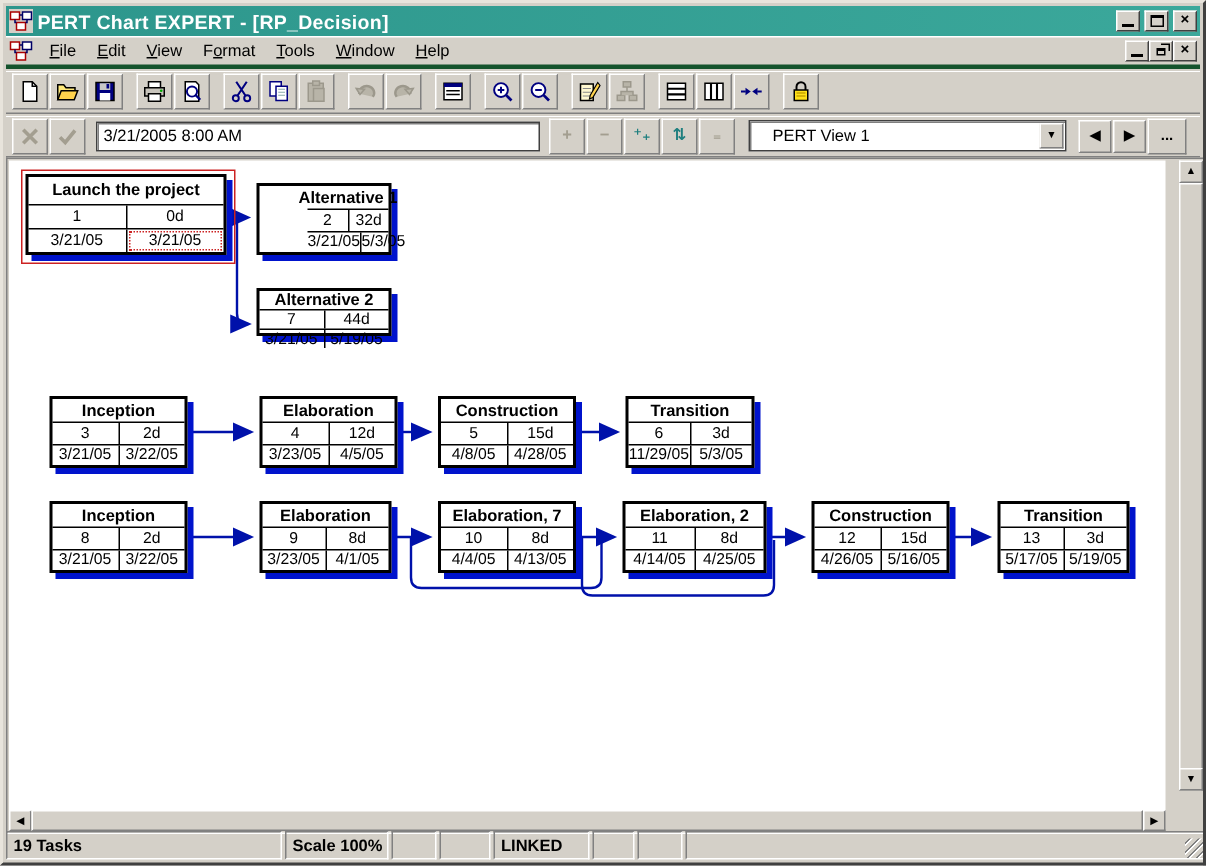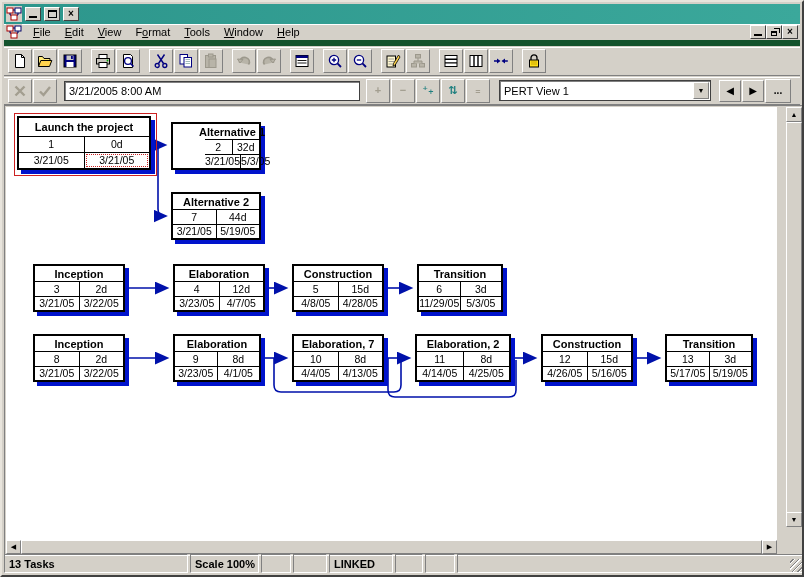--- a/index.html
+++ b/index.html
@@ -24,21 +24,21 @@
     font-size:10px;line-height:10px;font-weight:bold;color:#000;
   }
   .capbtn .mini{width:8px;height:3px;border-bottom:2px solid #000;margin-top:5px;}
   .capbtn .maxi{width:9px;height:8px;border:1px solid #000;border-top:2px solid #000;}
   .capbtn .resto{width:6px;height:5px;border:1px solid #000;border-top:2px solid #000;box-shadow:2px -2px 0 -0px #d4d0c8,3px -3px 0 0px #000;margin:2px 0 0 0;}
   .appicon{width:16px;height:16px;flex:0 0 auto;}
   
   .menubar{
     position:absolute;left:2px;top:22px;right:2px;height:22px;
     display:flex;align-items:center;padding:0 2px;gap:0;
-    border-bottom:6px solid #14532d;box-shadow:0 1px 0 #fff inset;
+    border-bottom:3px solid #14532d;box-shadow:0 1px 0 #fff inset;
   }
   .menuitem{font-size:11px;padding:3px 7px;color:#000;}
   .menubar .spacer{flex:1;}
   
   .tb{
     position:absolute;left:2px;right:2px;display:flex;align-items:center;
     border-bottom:1px solid #808080;box-shadow:0 1px 0 #fff inset;
     padding-left:4px;
   }
   .tb1{top:45px;height:29px;}
@@ -55,21 +55,21 @@
   .editfield{
     height:20px;width:296px;background:#fff;border:1px solid #404040;
     box-shadow:inset 1px 1px 0 #808080;font-size:11px;padding:1px 4px;
     font-family:"Liberation Sans","DejaVu Sans",sans-serif;margin:0 6px 0 6px;
   }
   .combo{
     height:21px;width:212px;background:#fff;border:1px solid #404040;
     box-shadow:inset 1px 1px 0 #808080;display:flex;align-items:center;
     font-size:11px;margin:0 8px;
   }
-  .combo .cval{flex:1;padding:0 4px;white-space:nowrap;overflow:hidden;}
+  .combo .cval{flex:1;padding:0 15px;white-space:nowrap;overflow:hidden;}
   .combo .cbtn{width:16px;height:17px;background:#d4d0c8;border:1px solid;border-color:#fff #808080 #808080 #fff;display:flex;align-items:center;justify-content:center;font-size:7px;margin-right:1px;}
   .navbtn{width:22px;height:22px;font-size:10px;color:#000;}
   
   .client{
     position:absolute;left:2px;top:103px;width:800px;height:451px;
     border:1px solid;border-color:#808080 #fff #fff #808080;background:#d4d0c8;
   }
   .canvas{
     position:absolute;left:1px;top:1px;width:771px;height:435px;background:#fff;overflow:hidden;
   }
@@ -113,20 +113,21 @@
 <div class="win">
 
   <div class="titlebar">
     <svg class="appicon" viewBox="0 0 16 16">
       <rect x="0" y="0" width="16" height="16" fill="#d4d0c8"></rect>
       <rect x="1" y="2" width="6" height="5" fill="#fff" stroke="#a00" stroke-width="1"></rect>
       <rect x="9" y="2" width="6" height="5" fill="#fff" stroke="#006" stroke-width="1"></rect>
       <rect x="5" y="9" width="6" height="5" fill="#fff" stroke="#a00" stroke-width="1"></rect>
       <path d="M7,4 H9 M4,7 V9 H5 M12,7 V9 H11" stroke="#006" fill="none"></path>
     </svg>
+    <span class="ttext">PERT Chart EXPERT - [RP_Decision]</span>
     <span class="capbtn">
         <span class="mini"></span>
       </span>
     <span class="capbtn">
         <span class="maxi"></span>
       </span>
     <span class="capbtn">×</span>
   </div>
 
   <div class="menubar">
@@ -373,21 +374,21 @@
         <div class="nrow mid">
           <div class="ncell vb">2</div>
           <div class="ncell">32d</div>
         </div>
         <div class="nrow">
           <div class="ncell vb">3/21/05</div>
           <div class="ncell">5/3/05</div>
         </div>
       </div>
 
-      <div class="node" style="left:165px;top:85px;width:90px;height:48px;">
+      <div class="node" style="left:165px;top:85px;width:90px;height:32px;">
         <div class="nname">Alternative 2</div>
         <div class="nrow mid">
           <div class="ncell vb">7</div>
           <div class="ncell">44d</div>
         </div>
         <div class="nrow">
           <div class="ncell vb">3/21/05</div>
           <div class="ncell">5/19/05</div>
         </div>
       </div>
@@ -405,21 +406,21 @@
       </div>
 
       <div class="node" style="left:167px;top:157px;width:92px;height:48px;">
         <div class="nname">Elaboration</div>
         <div class="nrow mid">
           <div class="ncell vb">4</div>
           <div class="ncell">12d</div>
         </div>
         <div class="nrow">
           <div class="ncell vb">3/23/05</div>
-          <div class="ncell">4/7/05</div>
+          <div class="ncell">4/5/05</div>
         </div>
       </div>
 
       <div class="node" style="left:286px;top:157px;width:92px;height:48px;">
         <div class="nname">Construction</div>
         <div class="nrow mid">
           <div class="ncell vb">5</div>
           <div class="ncell">15d</div>
         </div>
         <div class="nrow">
@@ -522,21 +523,21 @@
 
     <div class="hscroll">
       <span class="sbtn h">◀</span>
       <div class="thumbh"></div>
       <span class="sbtn h">▶</span>
     </div>
     <div class="corner"></div>
   </div>
 
   <div class="statusbar">
-    <span class="spanel" style="width:184px;">13 Tasks</span>
+    <span class="spanel" style="width:184px;">19 Tasks</span>
     <span class="spanel" style="width:69px;">Scale 100%</span>
     <span class="spanel" style="width:30px;"></span>
     <span class="spanel" style="width:34px;"></span>
     <span class="spanel" style="width:64px;">LINKED</span>
     <span class="spanel" style="width:28px;"></span>
     <span class="spanel" style="width:30px;"></span>
     <span class="spanel grow" style="flex:1;">
         <span class="grip"></span>
       </span>
   </div>

